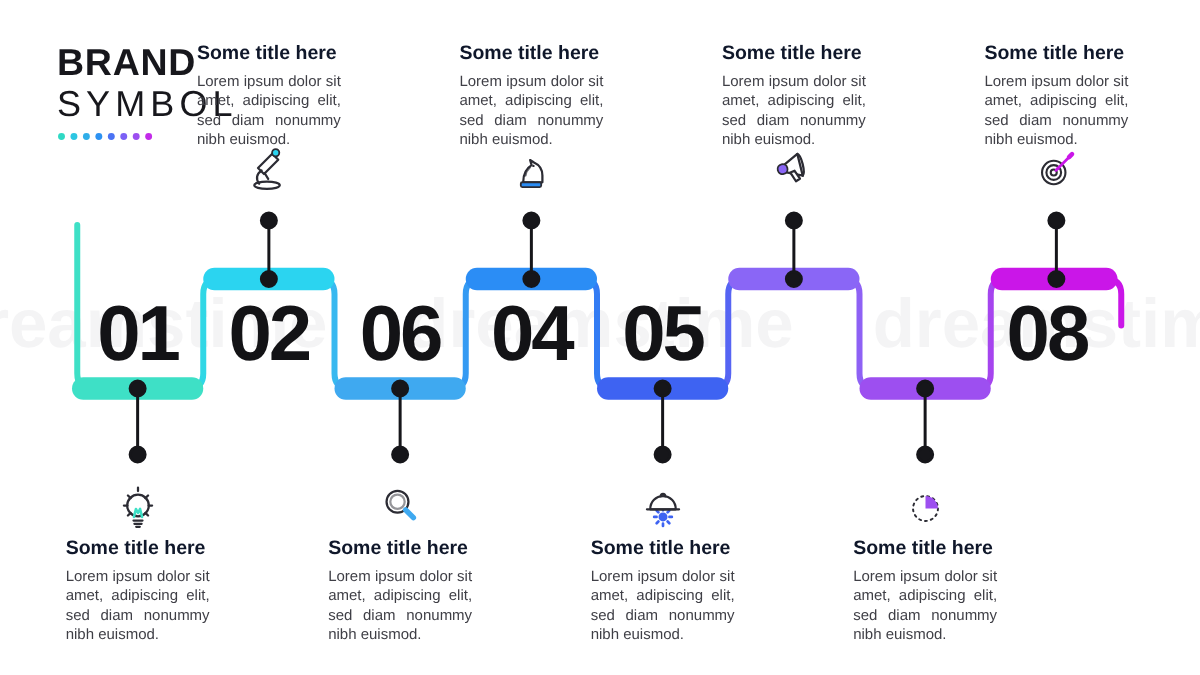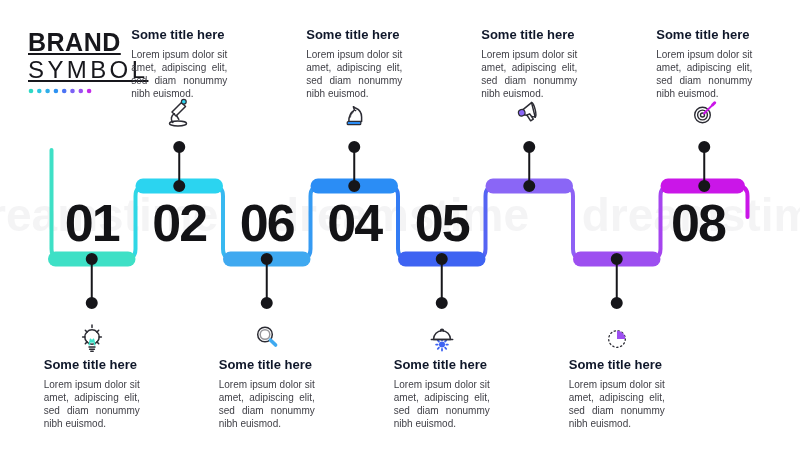--- a/index.html
+++ b/index.html
@@ -1,19 +1,19 @@
 <!DOCTYPE html>
 <html><head>
 <meta charset="utf-8">
 <style>
   html,body{margin:0;padding:0;background:#fff;}
   #stage{position:relative;width:800px;height:450px;background:#ffffff;overflow:hidden;
          font-family:"Liberation Sans",sans-serif;}
   
-  .brand{position:absolute;left:28px;top:30px;color:#17171c;text-decoration:underline;}
+  .brand{position:absolute;left:38px;top:30px;color:#17171c;}
   .brand .l1{font-size:25px;font-weight:800;letter-spacing:.5px;line-height:1;}
   .brand .l2{font-size:24px;font-weight:500;letter-spacing:3.4px;line-height:1;margin-top:3px;}
   .brand svg{display:block;margin-top:5px;}
   
   .tblock{position:absolute;width:96px;}
   .tblock h3{margin:0 0 5px 0;font-size:13px;font-weight:700;color:#0f172a;line-height:1.2;}
   .tblock p{margin:0;font-size:10px;line-height:1.33;color:#3f3f46;text-align:justify;}
   
   .num{position:absolute;top:194px;width:88px;height:58px;line-height:58px;text-align:center;
        font-size:52px;font-weight:700;letter-spacing:-2px;color:#131316;}

